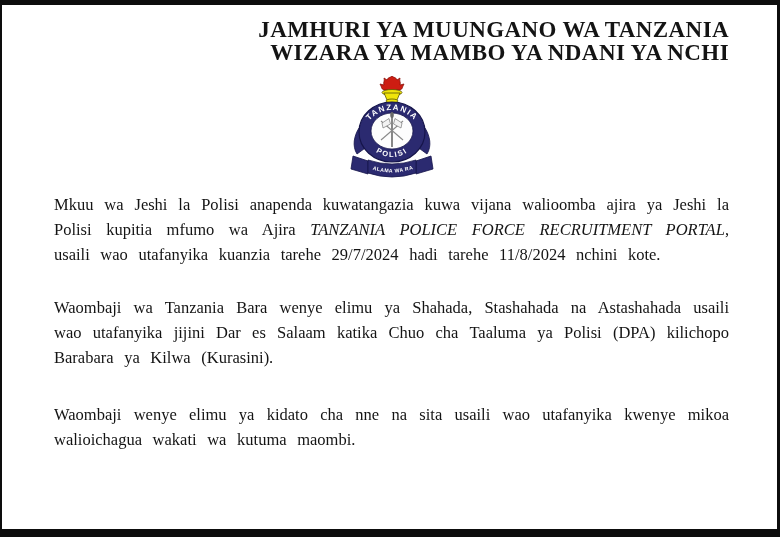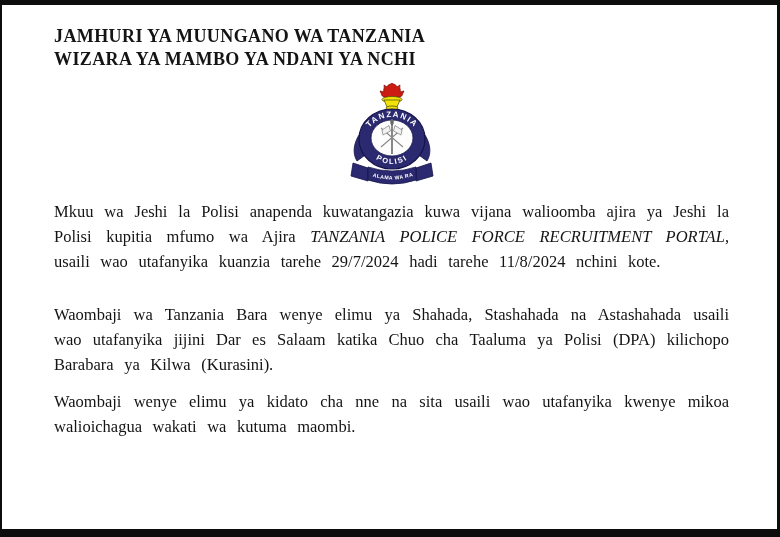--- a/index.html
+++ b/index.html
@@ -15,26 +15,26 @@
     background: #ffffff;
     border-style: solid;
     border-color: #0d0d0d;
     border-width: 5px 3px 8px 2px;
     padding: 4px 48px 0 52px;
     overflow: hidden;
     font-family: "Liberation Serif", "DejaVu Serif", serif;
     color: #141414;
   }
   .header {
-    text-align: left;
+    text-align: right;
     font-weight: bold;
-    font-size: 18px;
+    font-size: 23px;
     line-height: 23px;
     letter-spacing: 0.4px;
-    margin-top: 16px;
+    margin-top: 9px;
   }
   .logo-wrap {
     text-align: center;
     margin-top: 12px;
     height: 104px;
   }
   .doc-title {
     text-align: center;
     font-weight: bold;
     font-size: 19px;
@@ -44,21 +44,21 @@
   }
   .para {
     font-size: 16.5px;
     line-height: 25px;
     text-align: justify;
     word-spacing: 6.5px;
     margin: 0;
   }
   .para.p1 { margin-top: 12px; }
   .para.p2 { margin-top: 28px; }
-  .para.p3 { margin-top: 12px; }
+  .para.p3 { margin-top: 32px; }
   .para i { }
   .emblem-text {
     font-family: "Liberation Sans", "DejaVu Sans", sans-serif;
     font-weight: bold;
   }
 </style>
 </head>
 <body>
 
 <div class="page">

